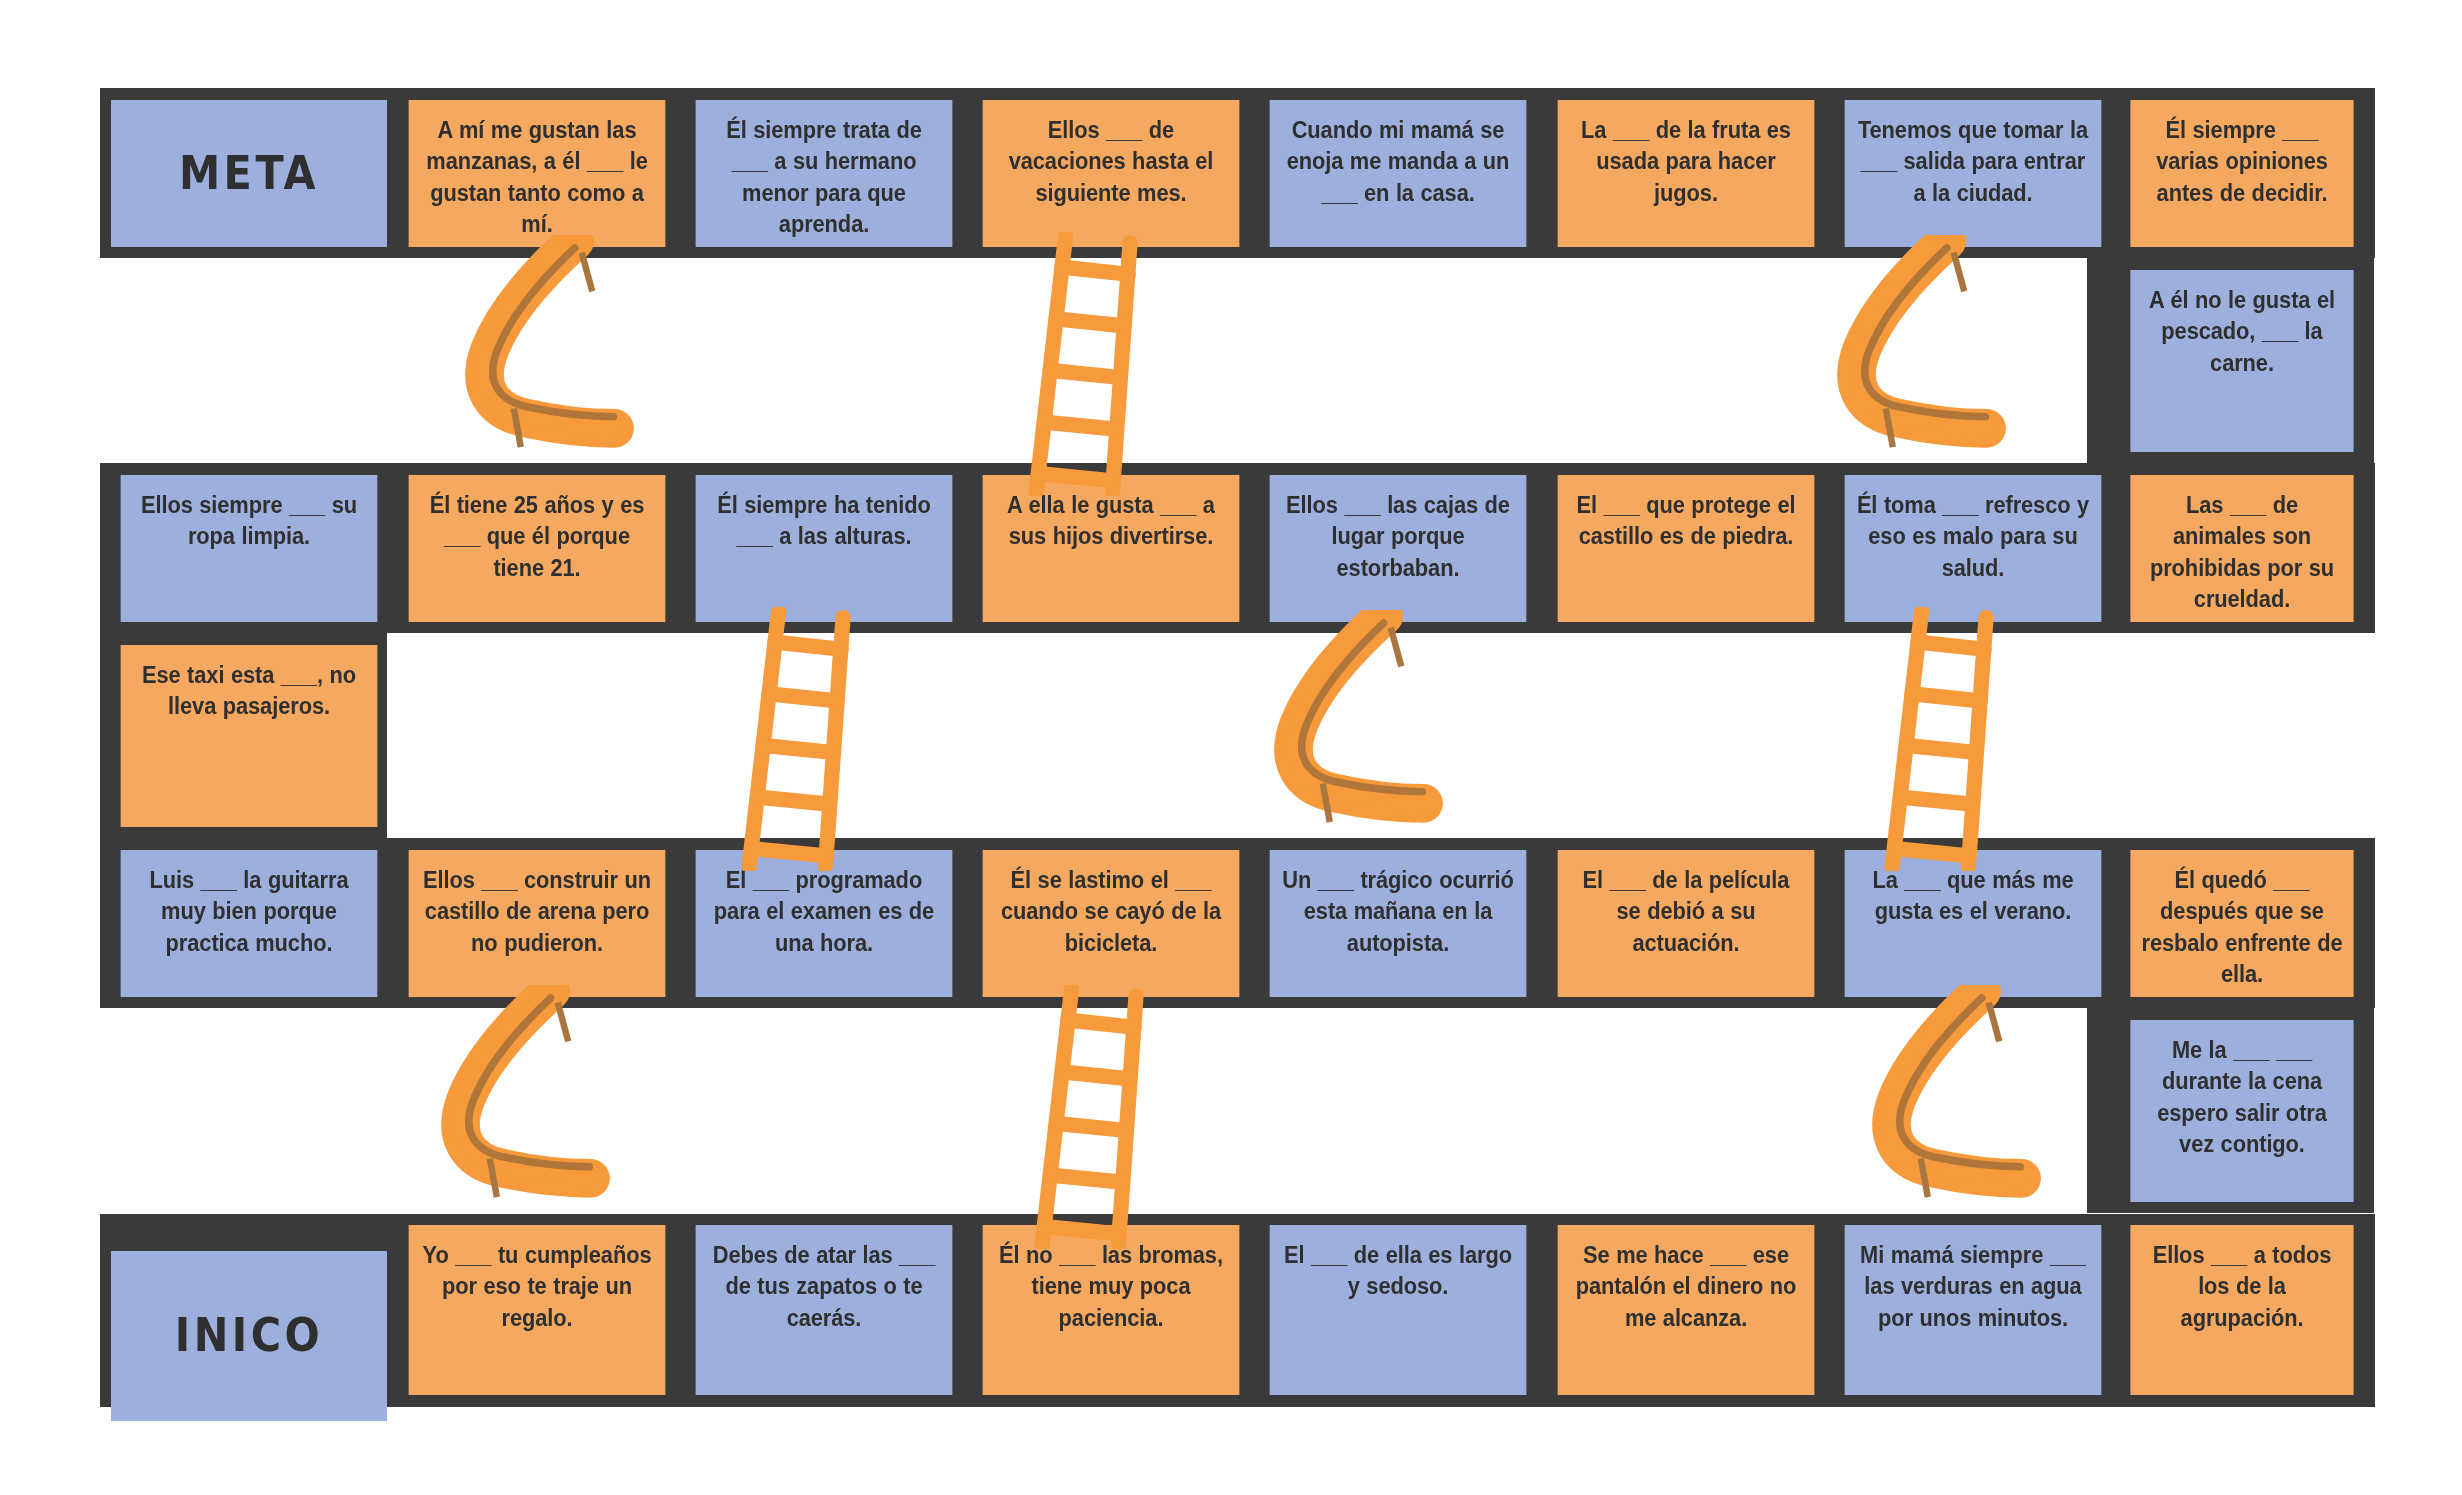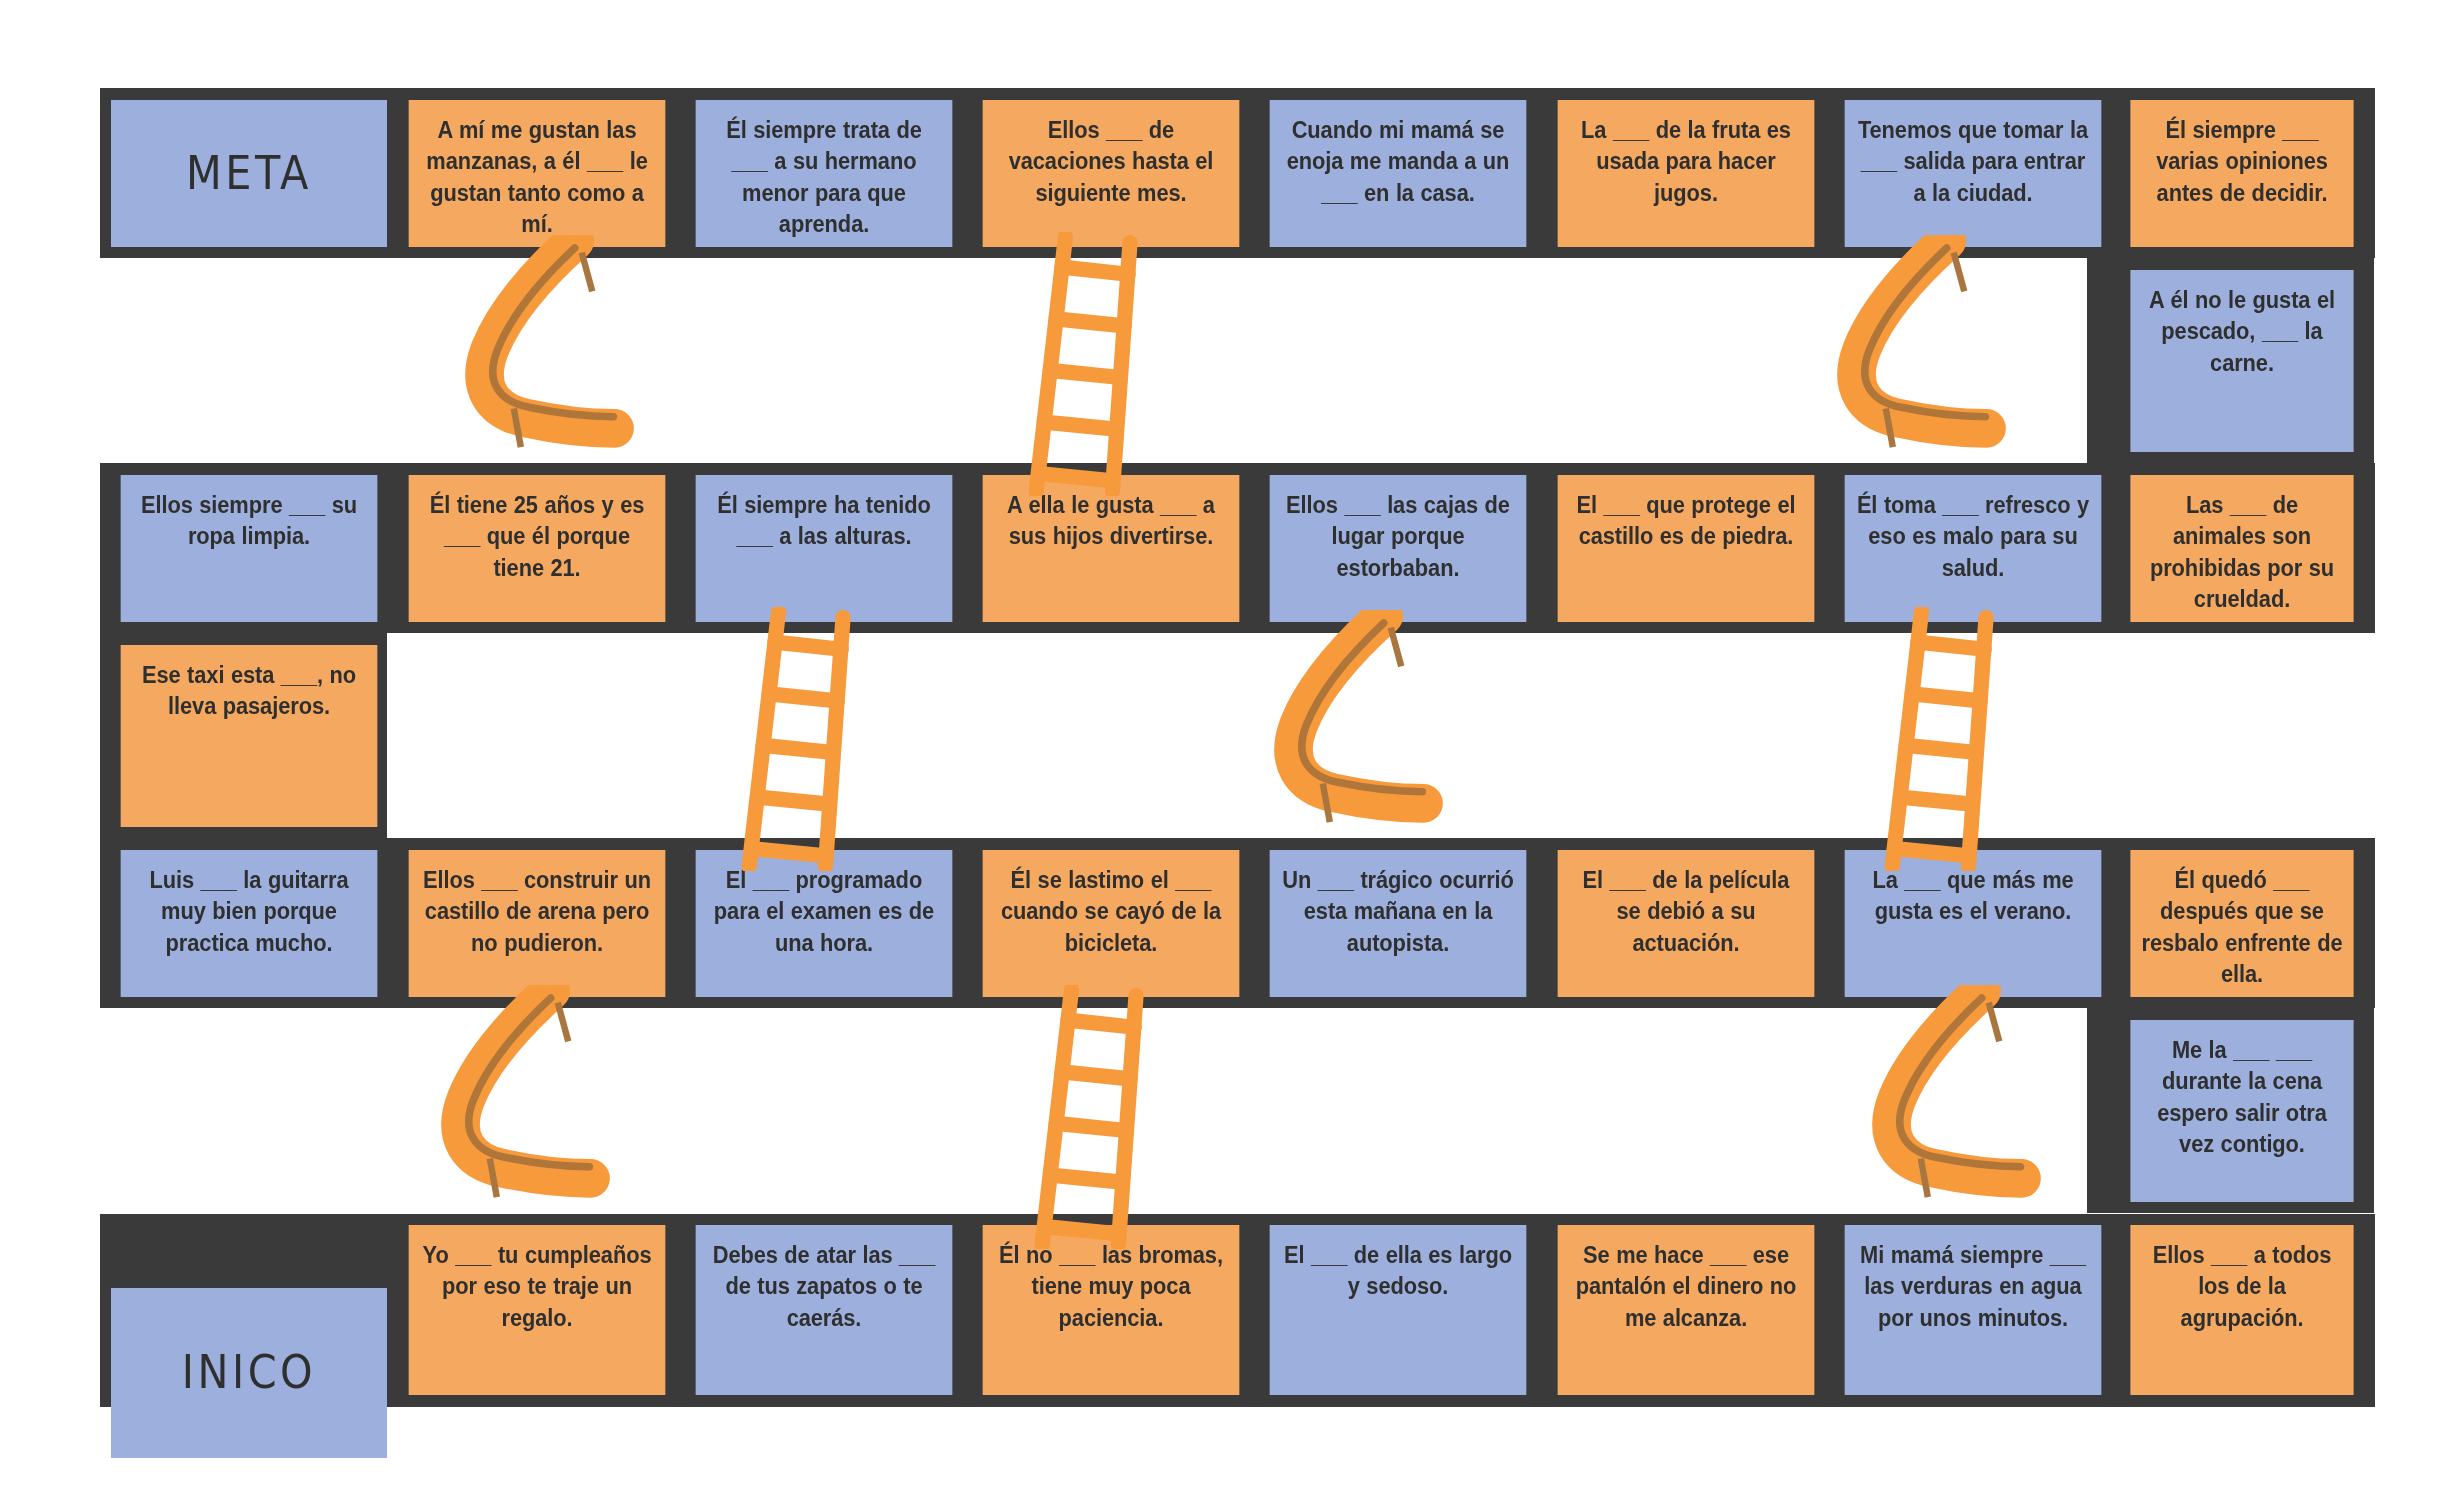--- a/index.html
+++ b/index.html
@@ -35,21 +35,21 @@
 
   .endcell{
     align-items:center;
     font-size:46px;
     font-weight:normal;
     letter-spacing:3.5px;
     font-family:"DejaVu Sans",sans-serif;
     transform:none;
     padding:0;
   }
-  .endcell .txt{font-weight:normal;}
+  .endcell .txt{font-weight:bold;}
 
   
   .chute{position:absolute;pointer-events:none;}
   .ladder{position:absolute;pointer-events:none;}
 </style>
 </head>
 <body>
 
 <div id="board">
 
@@ -142,21 +142,21 @@
     <span class="txt">La ___ que más me gusta es el verano.</span>
   </div>
   <div class="cell orange" style="left:2122px;top:850px;width:240px;height:147px;">
     <span class="txt">Él quedó ___ después que se resbalo enfrente de ella.</span>
   </div>
 
   <div class="cell blue" style="left:2122px;top:1020px;width:240px;height:182px;">
     <span class="txt">Me la ___ ___ durante la cena espero salir otra vez contigo.</span>
   </div>
 
-  <div class="cell blue endcell" style="left:111px;top:1288px;width:276px;height:170px;">
+  <div class="cell blue endcell" style="left:111px;top:1251px;width:276px;height:170px;">
     <span class="txt">INICO</span>
   </div>
   <div class="cell orange" style="left:399px;top:1225px;width:276px;height:170px;">
     <span class="txt">Yo ___ tu cumpleaños por eso te traje un regalo.</span>
   </div>
   <div class="cell blue" style="left:686px;top:1225px;width:276px;height:170px;">
     <span class="txt">Debes de atar las ___ de tus zapatos o te caerás.</span>
   </div>
   <div class="cell orange" style="left:973px;top:1225px;width:276px;height:170px;">
     <span class="txt">Él no ___ las bromas, tiene muy poca paciencia.</span>

